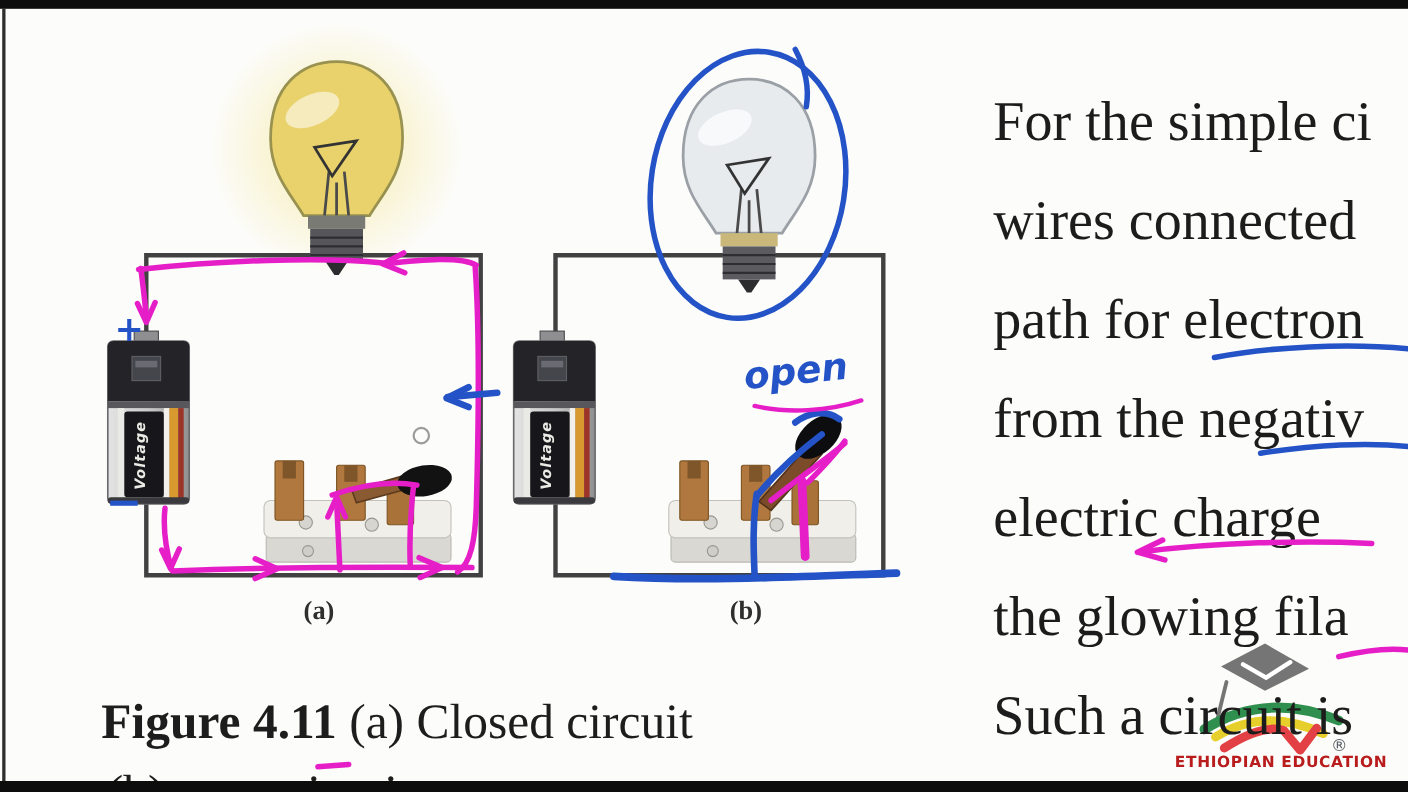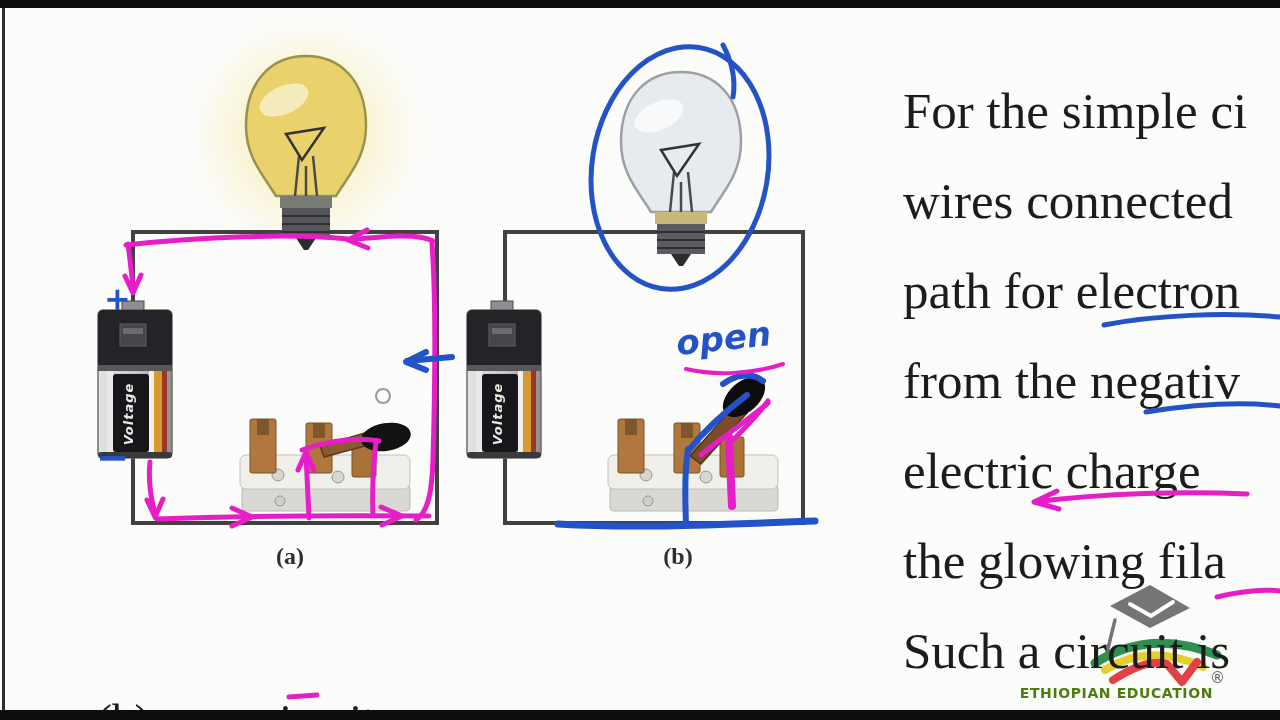--- a/index.html
+++ b/index.html
@@ -18,21 +18,21 @@
   #voltage-a{left:86px;top:404px;}
   #voltage-b{left:455px;top:404px;}
   #open-note{left:676px;top:318px;font-family:"DejaVu Sans",sans-serif;font-style:italic;font-weight:600;font-size:34px;color:#2353c6;transform:rotate(-6deg);z-index:8;}
   #text-column{left:903px;top:66px;width:430px;z-index:12;color:#1c1c1c;}
   #text-column .tline{height:90px;line-height:90px;font-size:51px;white-space:nowrap;}
   #caption{left:92px;top:630px;font-size:45px;color:#1d1d1d;white-space:nowrap;z-index:12;}
   #caption .fig-bold{font-weight:bold;}
   #caption-line2{left:97px;top:694px;font-size:45px;color:#1d1d1d;white-space:nowrap;z-index:12;}
   #logo{left:1085px;top:580px;z-index:10;}
   #logo-reg{left:1210px;top:669px;font-family:"DejaVu Sans",sans-serif;font-size:15px;color:#5a5f66;z-index:10;}
-  #logo-text{left:1003px;top:685px;width:210px;text-align:right;font-family:"DejaVu Sans",sans-serif;font-weight:bold;font-size:14px;letter-spacing:0.6px;color:#4d7c0f;white-space:nowrap;z-index:10;}
+  #logo-text{left:1068px;top:685px;width:210px;text-align:left;font-family:"DejaVu Sans",sans-serif;font-weight:bold;font-size:14px;letter-spacing:0.6px;color:#b91c1c;white-space:nowrap;z-index:10;}
   #annot-svg{left:0;top:0;z-index:14;}
 </style>
 </head>
 <body>
 
 <div id="stage">
 
   <svg id="diagram-svg" class="abs" width="1280" height="720" viewBox="0 0 1280 720">
     <defs>
       <linearGradient id="silver" x1="0" y1="0" x2="1" y2="0">
@@ -174,20 +174,23 @@
   <div class="abs" id="text-column">
     <div class="tline">For the simple ci</div>
     <div class="tline">wires connected</div>
     <div class="tline">path for electron</div>
     <div class="tline">from the negativ</div>
     <div class="tline">electric charge</div>
     <div class="tline">the glowing fila</div>
     <div class="tline">Such a circuit is</div>
   </div>
 
+  <div class="abs" id="caption">
+    <span class="fig-bold">Figure 4.11</span><span> (a) Closed circuit</span>
+  </div>
   <div class="abs" id="caption-line2">(b) open circuit</div>
 
   <svg id="logo" class="abs" width="150" height="110" viewBox="0 0 150 110">
     <g>
       <polygon points="25,26 65,5 105,28 65,48" fill="#757575"></polygon>
       <path d="M45,24 L66,36 L88,22" stroke="#ffffff" stroke-width="4" fill="none" stroke-linecap="round"></path>
       <path d="M30,40 C27,52 24,64 22,73" stroke="#757575" stroke-width="3.5" fill="none" stroke-linecap="round"></path>
       <circle cx="22" cy="76" r="3.5" fill="#757575"></circle>
     </g>
     <g fill="none" stroke-linecap="round" stroke-linejoin="round">

